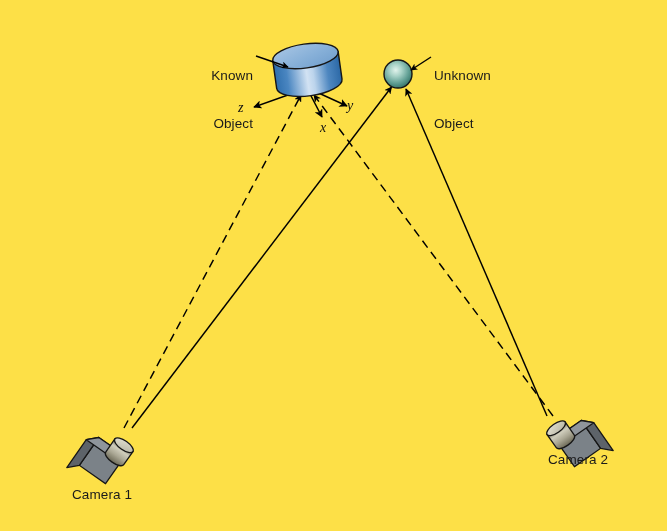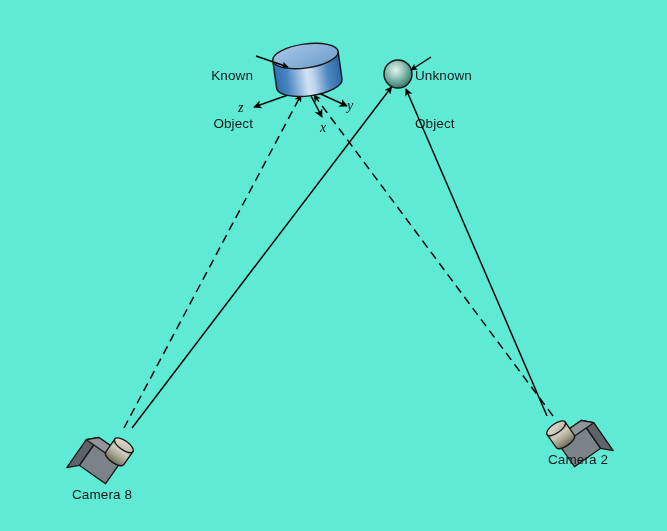--- a/index.html
+++ b/index.html
@@ -4,21 +4,21 @@
 <style>
   html, body {
     margin: 0;
     padding: 0;
     background: #ffffff;
   }
   #stage {
     position: relative;
     width: 667px;
     height: 531px;
-    background: #5eead4;
+    background: #fde047;
     overflow: hidden;
     font-family: "Liberation Sans", sans-serif;
   }
   #scene {
     position: absolute;
     left: 0;
     top: 0;
     width: 667px;
     height: 531px;
   }
@@ -31,21 +31,21 @@
     white-space: pre;
     letter-spacing: 0.1px;
   }
   #known-object-label {
     left: 181px;
     top: 36px;
     width: 72px;
     text-align: right;
   }
   #unknown-object-label {
-    left: 415px;
+    left: 434px;
     top: 36px;
     width: 78px;
     text-align: left;
   }
   #camera1-label {
     left: 72px;
     top: 487px;
   }
   #camera2-label {
     left: 548px;
@@ -166,21 +166,21 @@
   <div class="lbl" id="known-object-label">
     <div>Known</div>
     <div>Object</div>
   </div>
 
   <div class="lbl" id="unknown-object-label">
     <div>Unknown</div>
     <div>Object</div>
   </div>
 
-  <div class="lbl" id="camera1-label">Camera 8</div>
+  <div class="lbl" id="camera1-label">Camera 1</div>
 
   <div class="lbl" id="camera2-label">Camera 2</div>
 
   <div class="axis-lbl" id="axis-z-label">z</div>
   <div class="axis-lbl" id="axis-x-label">x</div>
   <div class="axis-lbl" id="axis-y-label">y</div>
 
 </div>
 
 </body></html>

